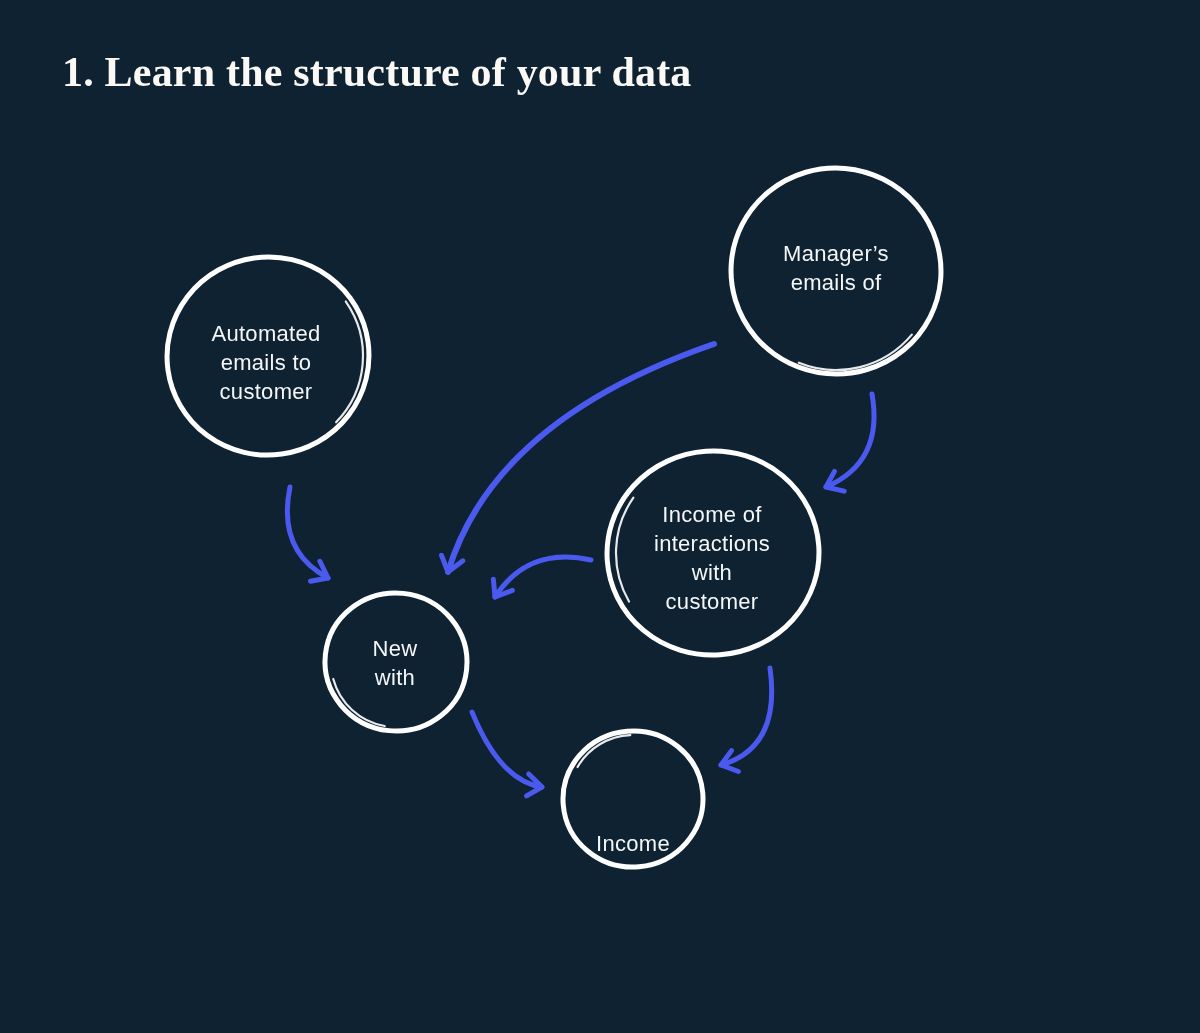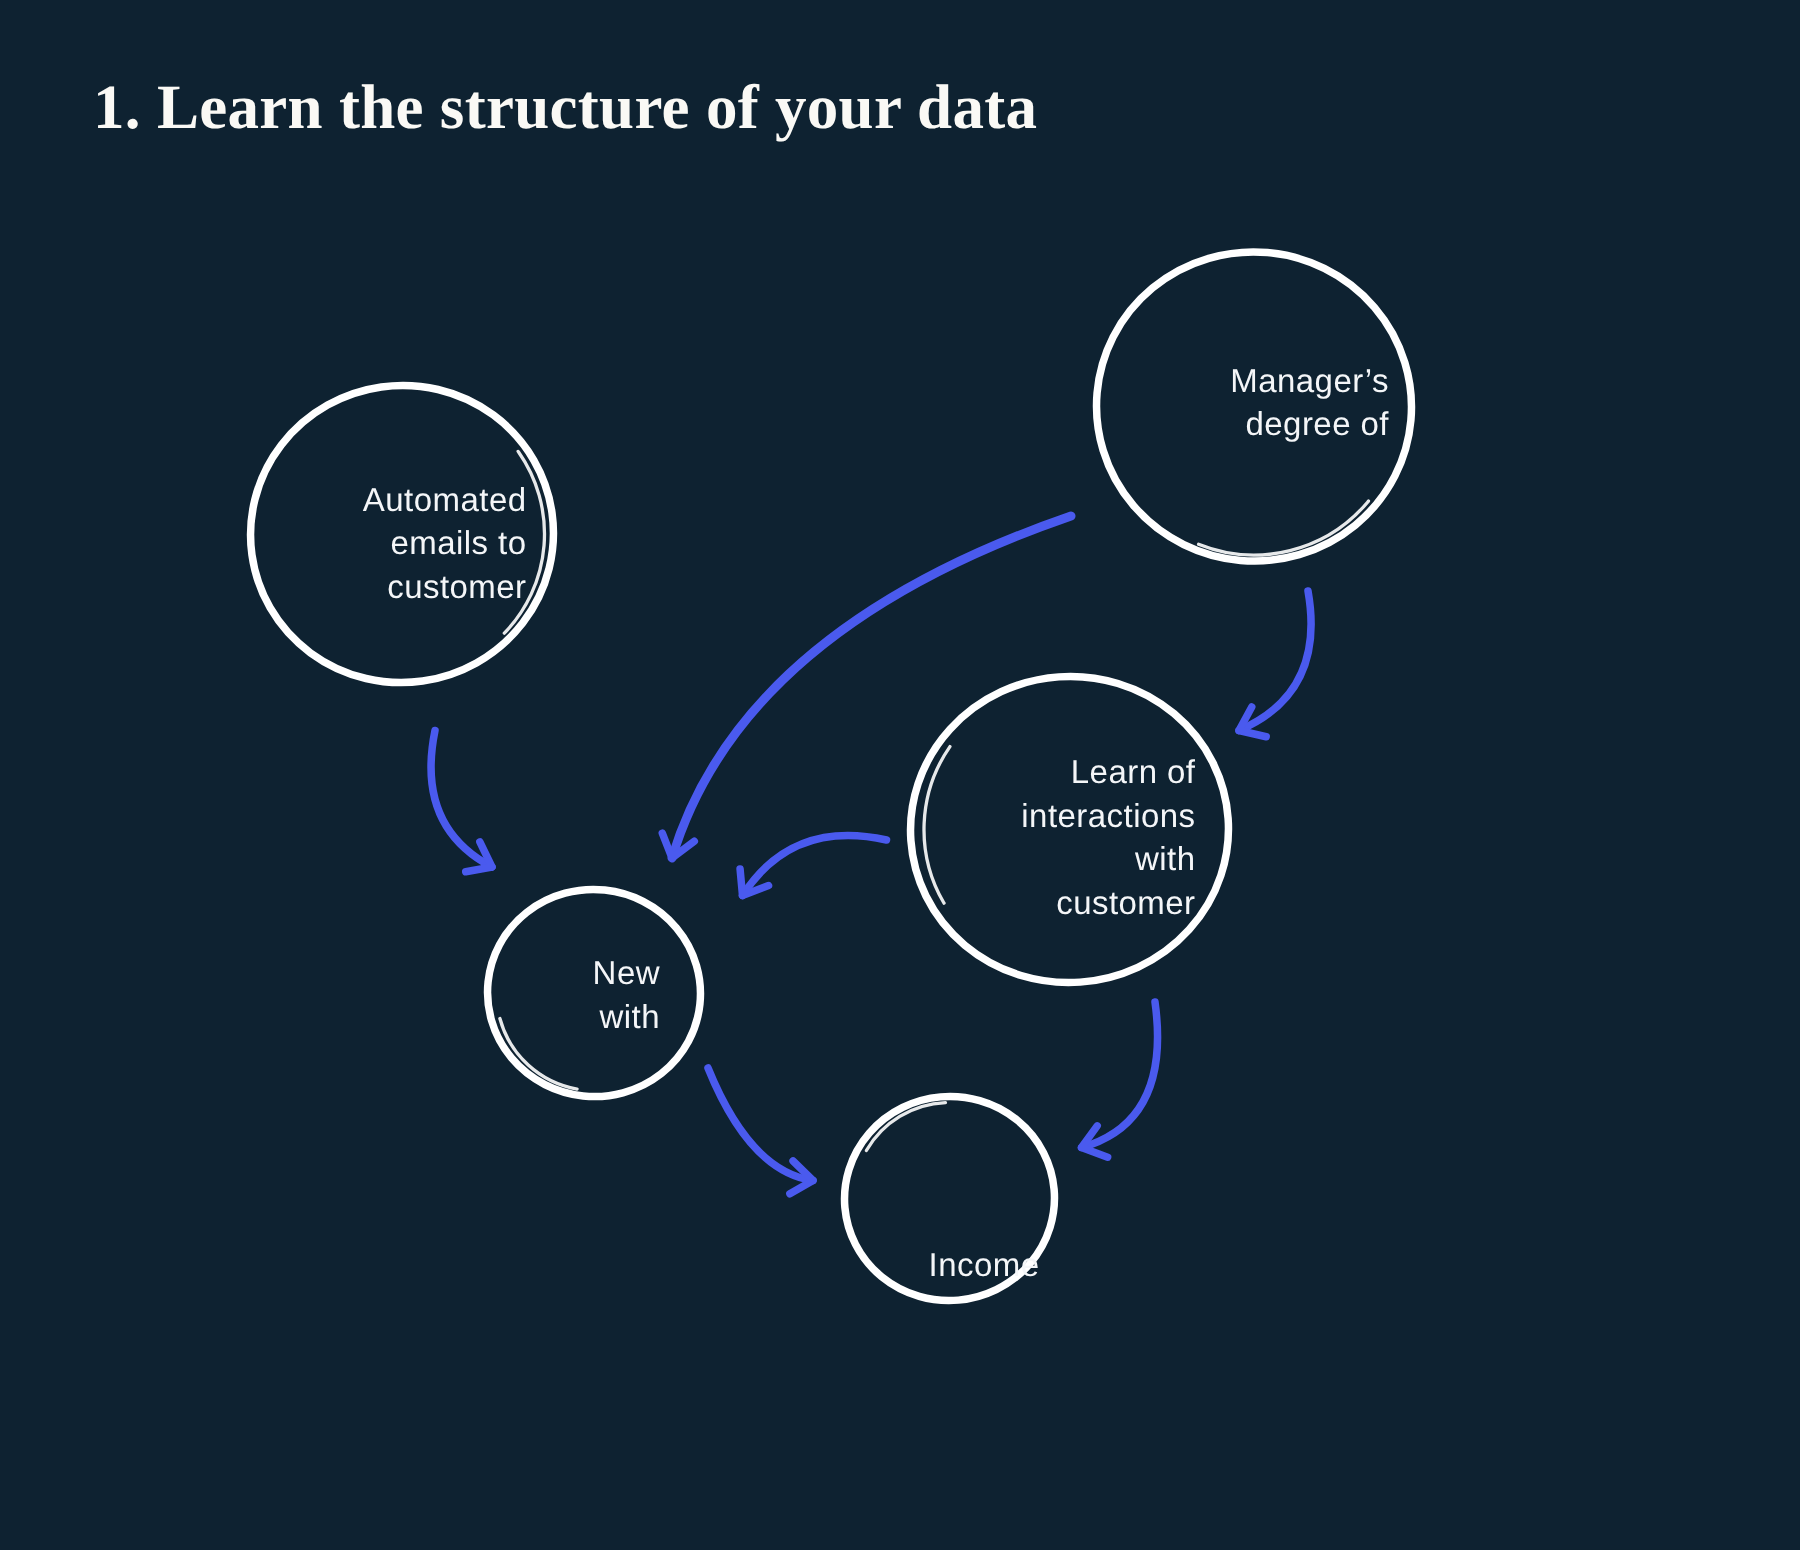--- a/index.html
+++ b/index.html
@@ -71,21 +71,21 @@
   .node-label {
     position: absolute;
     transform: translate(-50%, -50%);
     text-align: center;
     color: var(--node-text);
     font-size: 22px;
     line-height: 29px;
     letter-spacing: 0.3px;
     font-weight: 400;
   }
-  .node-label span { display: block; text-align: right; }
+  .node-label span { display: block; }
   .label-automated-emails   { left: 266px; top: 362px; width: 170px; }
   .label-managers           { left: 836px; top: 268px; width: 180px; }
   .label-interactions       { left: 712px; top: 558px; width: 170px; }
   .label-new-sale           { left: 395px; top: 663px; width: 90px;  }
   .label-income             { left: 633px; top: 843px; width: 120px; }
 </style>
 </head>
 <body>
 
 <div class="canvas">
@@ -127,25 +127,25 @@
   </svg>
 
   <div class="node-label label-automated-emails">
     <span>Automated</span>
     <span>emails to</span>
     <span>customer</span>
   </div>
 
   <div class="node-label label-managers">
     <span>Manager’s</span>
-    <span>degree of</span>
+    <span>emails of</span>
   </div>
 
   <div class="node-label label-interactions">
-    <span>Learn of</span>
+    <span>Income of</span>
     <span>interactions</span>
     <span>with</span>
     <span>customer</span>
   </div>
 
   <div class="node-label label-new-sale">
     <span>New</span>
     <span>with</span>
   </div>
 

